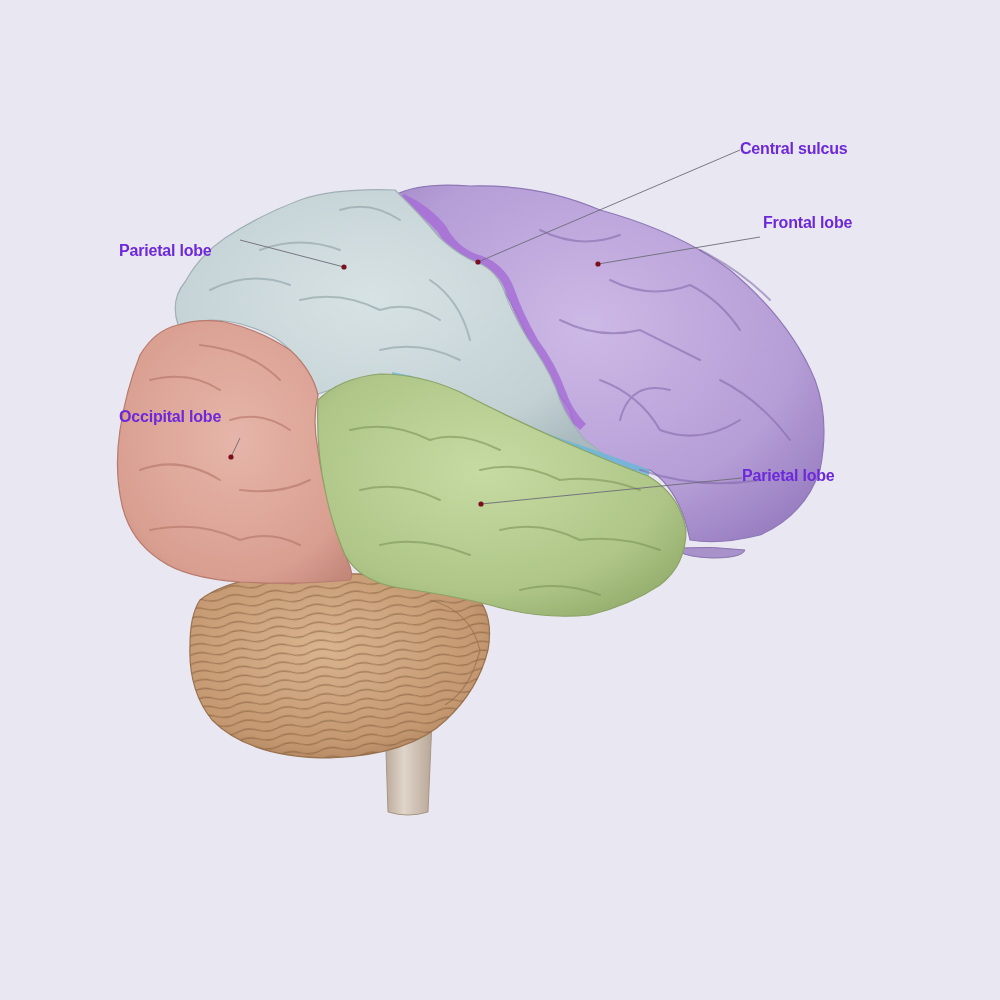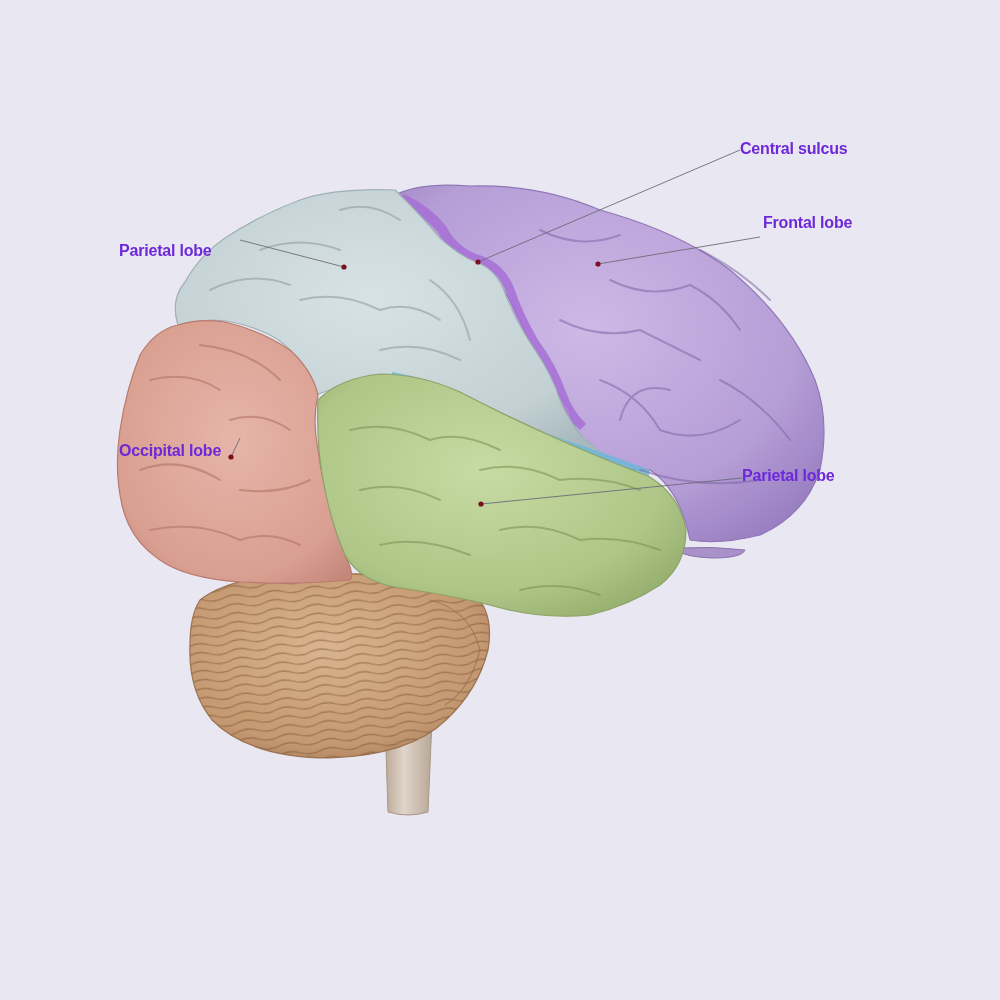--- a/index.html
+++ b/index.html
@@ -146,15 +146,15 @@
       <circle cx="344" cy="267" r="2.6"></circle>
       <circle cx="231" cy="457" r="2.6"></circle>
       <circle cx="481" cy="504" r="2.6"></circle>
     </g>
   </svg>
 
 
   <div class="label" style="left:740px; top:139px;">Central sulcus</div>
   <div class="label" style="left:763px; top:213px;">Frontal lobe</div>
   <div class="label" style="left:119px; top:241px;">Parietal lobe</div>
-  <div class="label" style="left:119px; top:441px;">Occipital lobe</div>
+  <div class="label" style="left:119px; top:407px;">Occipital lobe</div>
   <div class="label" style="left:742px; top:466px;">Parietal lobe</div>
 </div>
 
 </body></html>

